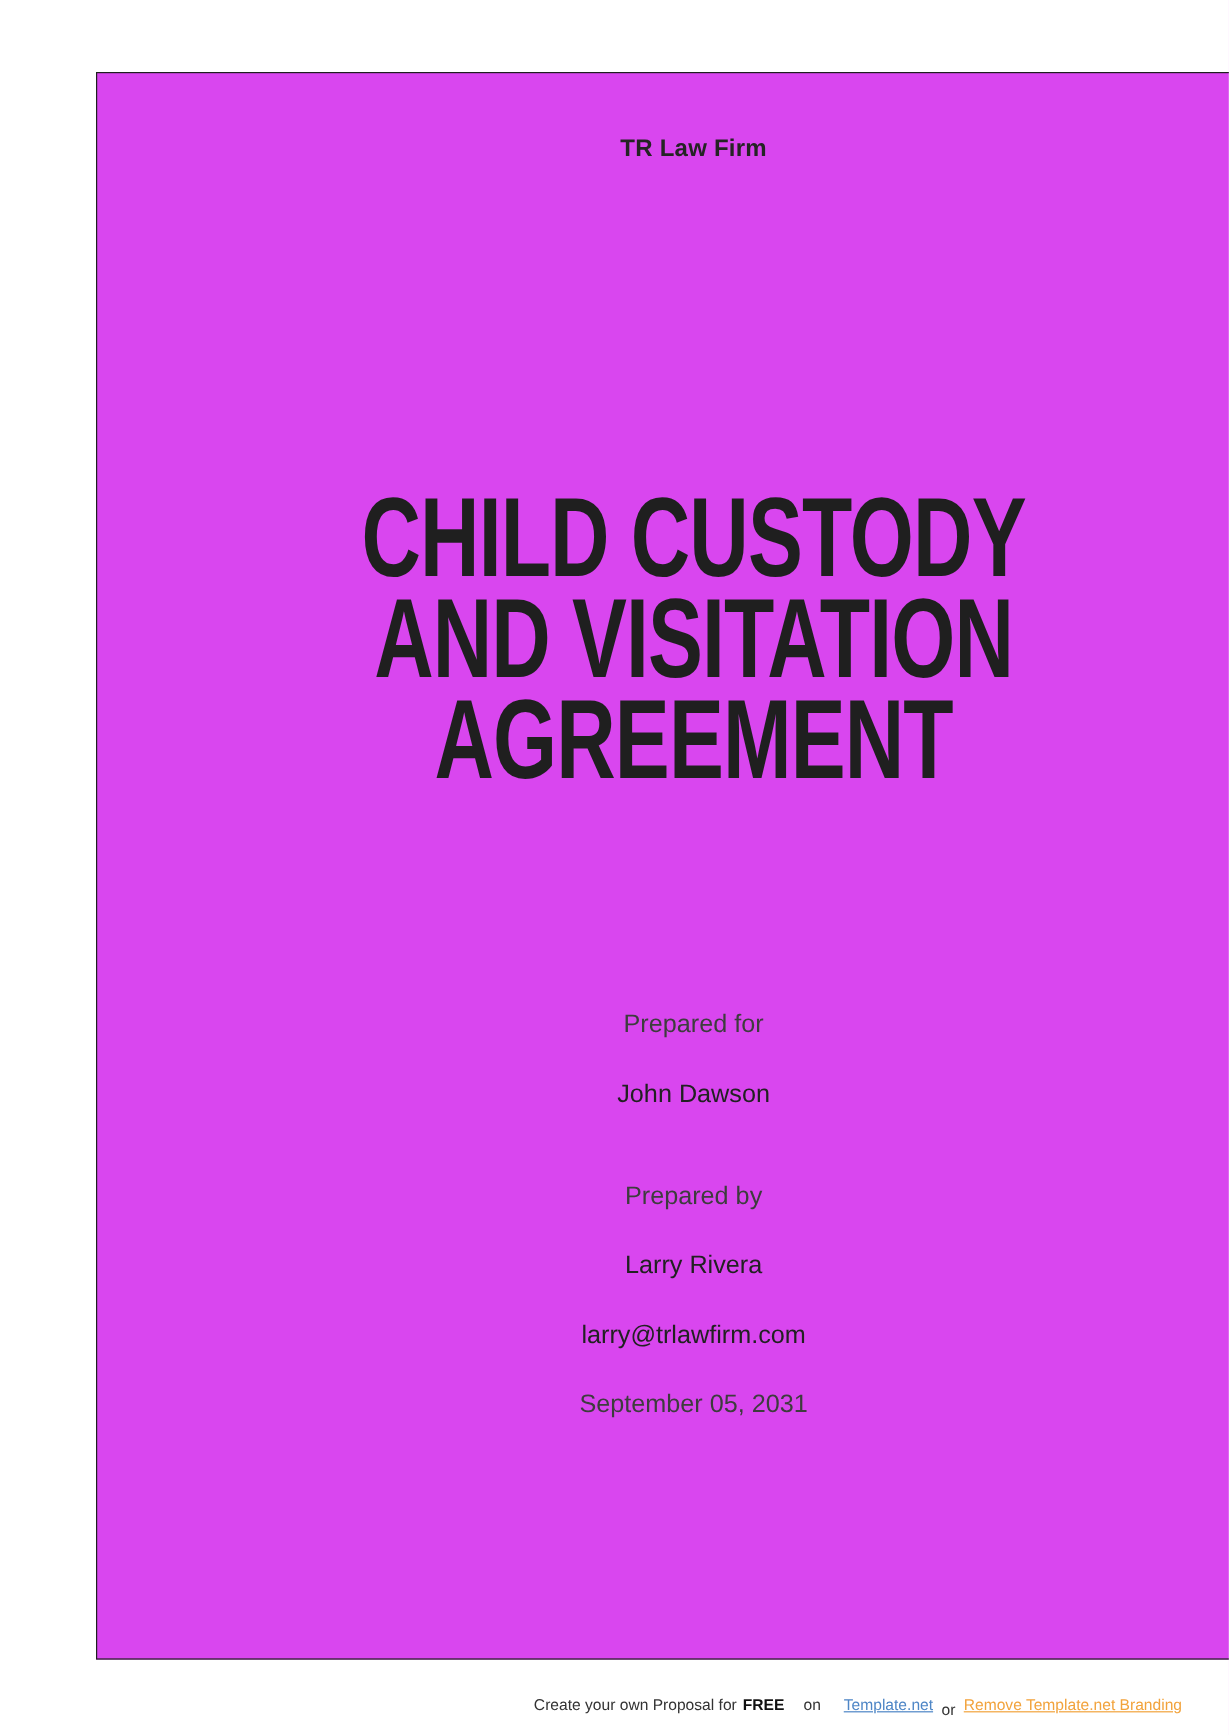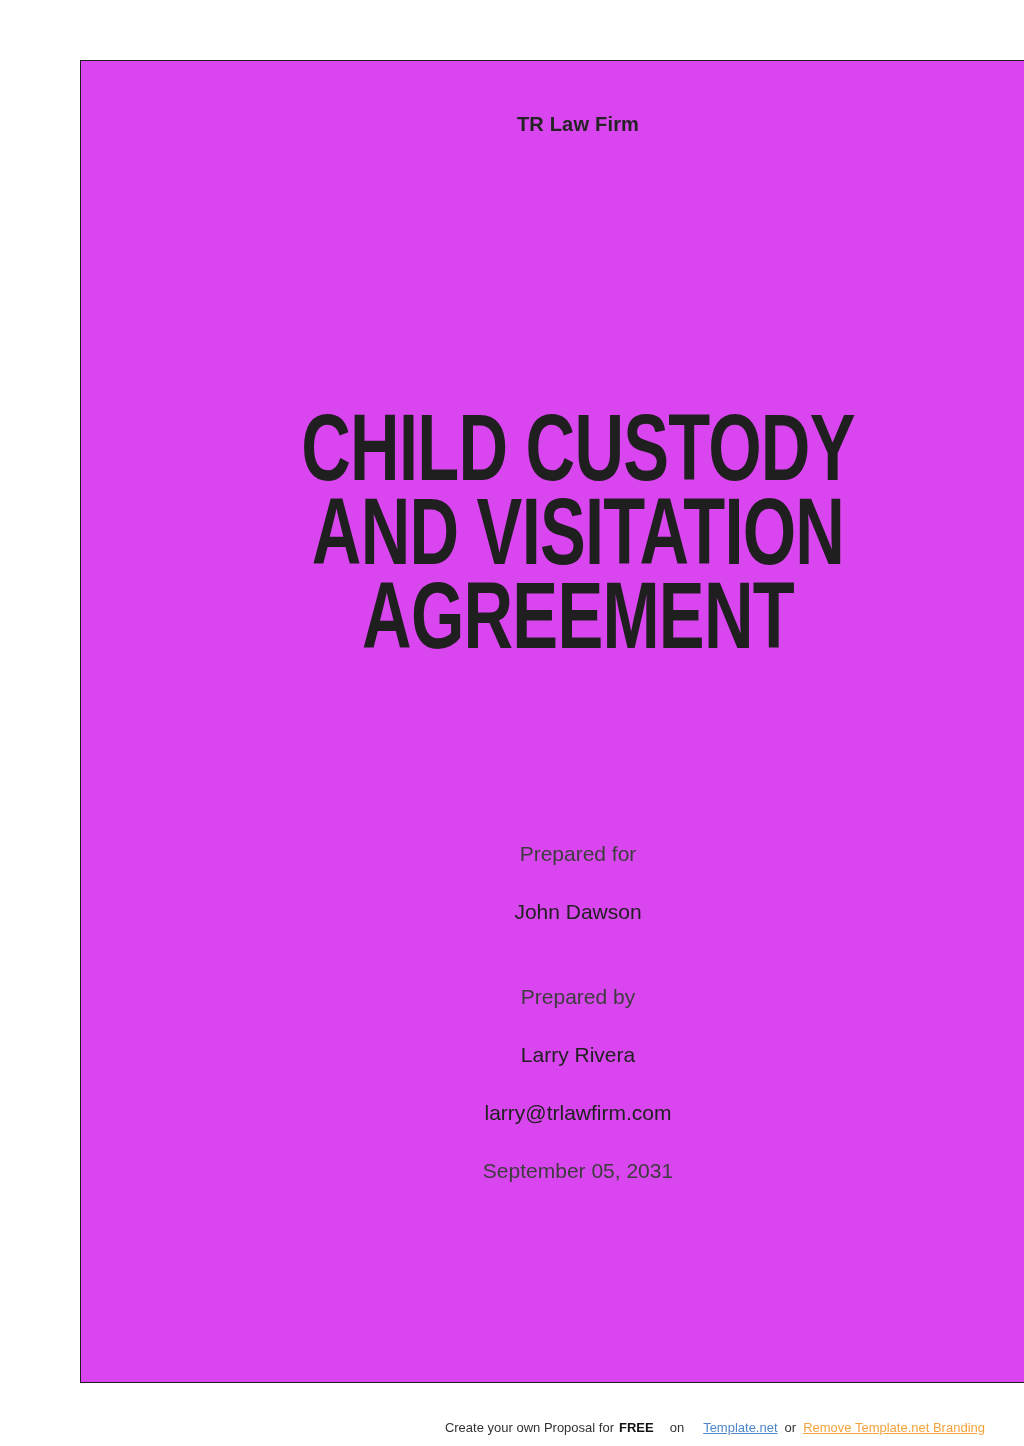--- a/index.html
+++ b/index.html
@@ -69,32 +69,32 @@
     font-weight: 400;
     color: #212121;
   }
   .group-gap { height: 27px; }
   .branding-footer {
     position: absolute;
     top: 1413px;
     right: 39px;
     height: 28px;
     display: flex;
-    align-items: center;
+    align-items: flex-start;
     font-size: 13px;
     color: #333333;
     white-space: nowrap;
   }
   .branding-footer .free {
     font-weight: 700;
     color: #111111;
     margin-left: 5px;
   }
   .branding-footer .on { margin-left: 16px; }
-  .branding-footer .or { margin: 16px 7px; }
+  .branding-footer .or { margin: 4px 7px; }
   a.tpl-link {
     color: #4e86c6;
     text-decoration: underline;
     margin-left: 19px;
     cursor: pointer;
   }
   a.brand-link {
     color: #f2a33c;
     text-decoration: underline;
     cursor: pointer;

